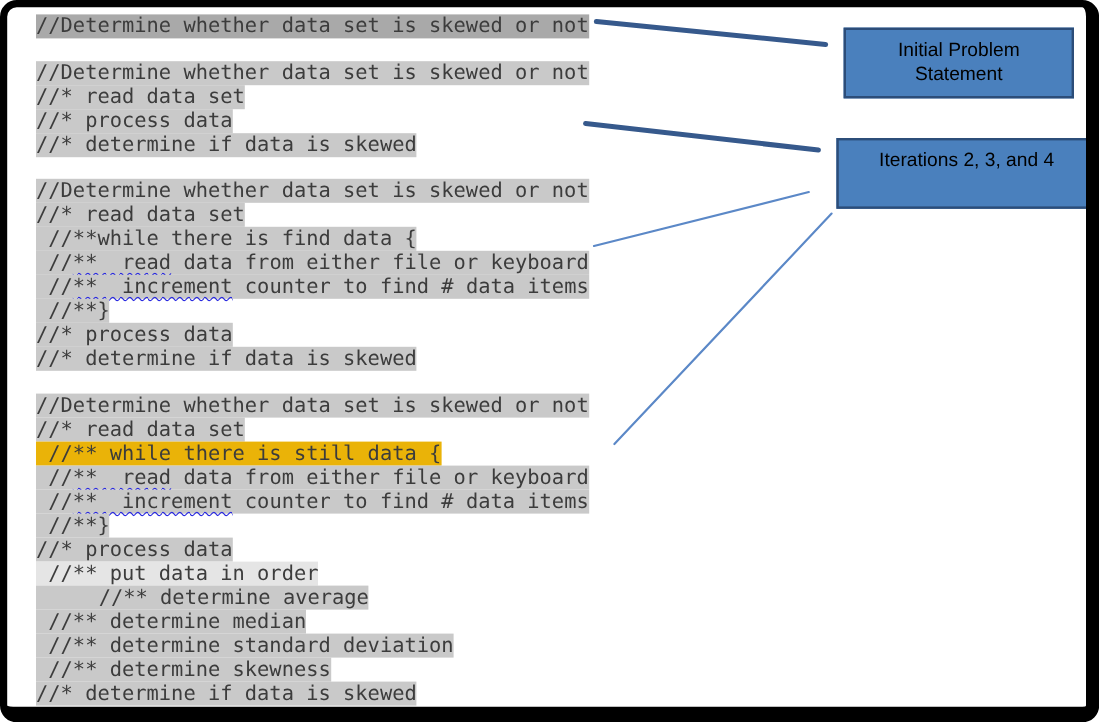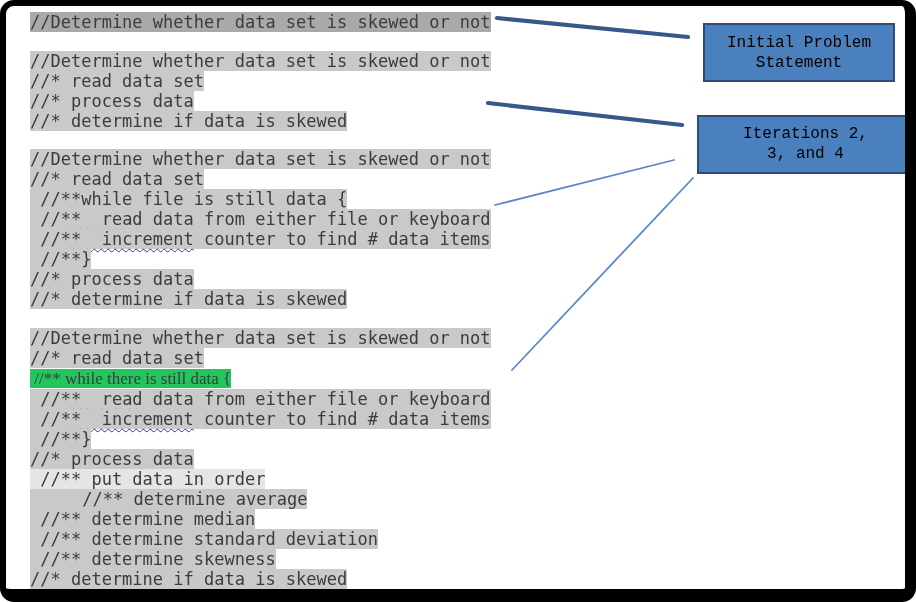--- a/index.html
+++ b/index.html
@@ -21,21 +21,21 @@
     text-decoration-style:wavy;
     text-decoration-color:var(--wavy-color,#2a2ae0);
     text-decoration-thickness:1px;
     text-underline-offset:3px;
     text-align:right;
   }
   .callout{
     position:absolute;box-sizing:border-box;
     border:2.5px solid #2c4d79;
     display:flex;justify-content:center;text-align:center;
-    font-size:16px;line-height:20px;color:#000;font-family:Liberation Mono, monospace;
+    font-size:16px;line-height:20px;color:#000;
   }
   .callout.center{align-items:center;}
   .callout.top{align-items:flex-start;padding-top:7px;}
   .callout .callout-label{display:block;max-width:150px;}
 </style>
 </head>
 <body style="background: rgb(255, 255, 255);">
 
 <div class="frame">
   <svg class="connectors" id="connector-svg" viewBox="0 0 899 583">
@@ -50,31 +50,31 @@
       </div>
       <div class="code-block" style="top: 45px;">
         <div class="code-line"><span class="hl" style="background: rgb(201, 201, 201);"><span>//Determine whether data set is skewed or not</span></span></div>
         <div class="code-line"><span class="hl" style="background: rgb(201, 201, 201);"><span>//* read data set</span></span></div>
         <div class="code-line"><span class="hl" style="background: rgb(201, 201, 201);"><span>//* process data</span></span></div>
         <div class="code-line"><span class="hl" style="background: rgb(201, 201, 201);"><span>//* determine if data is skewed</span></span></div>
       </div>
       <div class="code-block" style="top: 143px;">
         <div class="code-line"><span class="hl" style="background: rgb(201, 201, 201);"><span>//Determine whether data set is skewed or not</span></span></div>
         <div class="code-line"><span class="hl" style="background: rgb(201, 201, 201);"><span>//* read data set</span></span></div>
-        <div class="code-line"><span class="hl" style="background: rgb(201, 201, 201);"><span> //**while file is still data {</span></span></div>
+        <div class="code-line"><span class="hl" style="background: rgb(201, 201, 201);"><span> //**while there is find data {</span></span></div>
         <div class="code-line"><span class="hl" style="background: rgb(201, 201, 201);"><span> //</span><span class="misspell">**  read</span><span> data from either file or keyboard</span></span></div>
         <div class="code-line"><span class="hl" style="background: rgb(201, 201, 201);"><span> //</span><span class="misspell">**  increment</span><span> counter to find # data items</span></span></div>
         <div class="code-line"><span class="hl" style="background: rgb(201, 201, 201);"><span> //**}</span></span></div>
         <div class="code-line"><span class="hl" style="background: rgb(201, 201, 201);"><span>//* process data</span></span></div>
         <div class="code-line"><span class="hl" style="background: rgb(201, 201, 201);"><span>//* determine if data is skewed</span></span></div>
       </div>
       <div class="code-block" style="top: 322px;">
         <div class="code-line"><span class="hl" style="background: rgb(201, 201, 201);"><span>//Determine whether data set is skewed or not</span></span></div>
         <div class="code-line"><span class="hl" style="background: rgb(201, 201, 201);"><span>//* read data set</span></span></div>
-        <div class="code-line"><span class="hl" style="background: #22c55e; font-family: Liberation Serif, serif;"><span> //** while there is still data {</span></span></div>
+        <div class="code-line"><span class="hl" style="background: #eab308;"><span> //** while there is still data {</span></span></div>
         <div class="code-line"><span class="hl" style="background: rgb(201, 201, 201);"><span> //</span><span class="misspell">**  read</span><span> data from either file or keyboard</span></span></div>
         <div class="code-line"><span class="hl" style="background: rgb(201, 201, 201);"><span> //</span><span class="misspell">**  increment</span><span> counter to find # data items</span></span></div>
         <div class="code-line"><span class="hl" style="background: rgb(201, 201, 201);"><span> //**}</span></span></div>
         <div class="code-line"><span class="hl" style="background: rgb(201, 201, 201);"><span>//* process data</span></span></div>
         <div class="code-line"><span class="hl" style="background: #e5e5e5;"><span> //** put data in order</span></span></div>
         <div class="code-line"><span class="hl" style="background: rgb(201, 201, 201); padding-left: 42px;"><span> //** determine average</span></span></div>
         <div class="code-line"><span class="hl" style="background: rgb(201, 201, 201);"><span> //** determine median</span></span></div>
         <div class="code-line"><span class="hl" style="background: rgb(201, 201, 201);"><span> //** determine standard deviation</span></span></div>
         <div class="code-line"><span class="hl" style="background: rgb(201, 201, 201);"><span> //** determine skewness</span></span></div>
         <div class="code-line"><span class="hl" style="background: rgb(201, 201, 201);"><span>//* determine if data is skewed</span></span></div>

